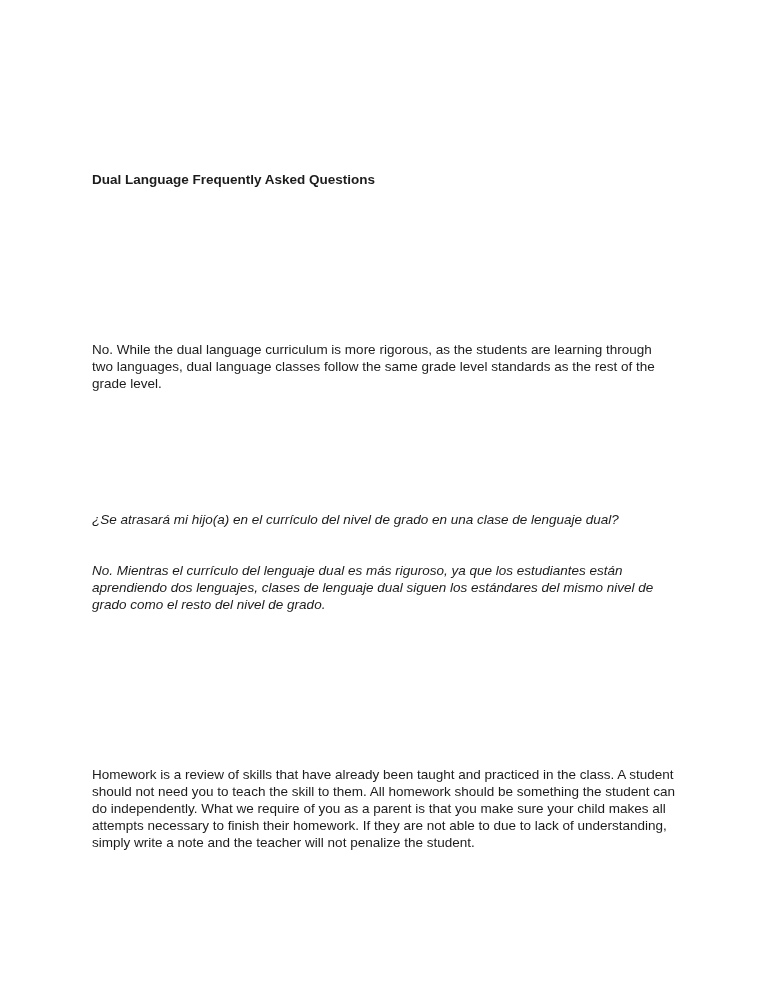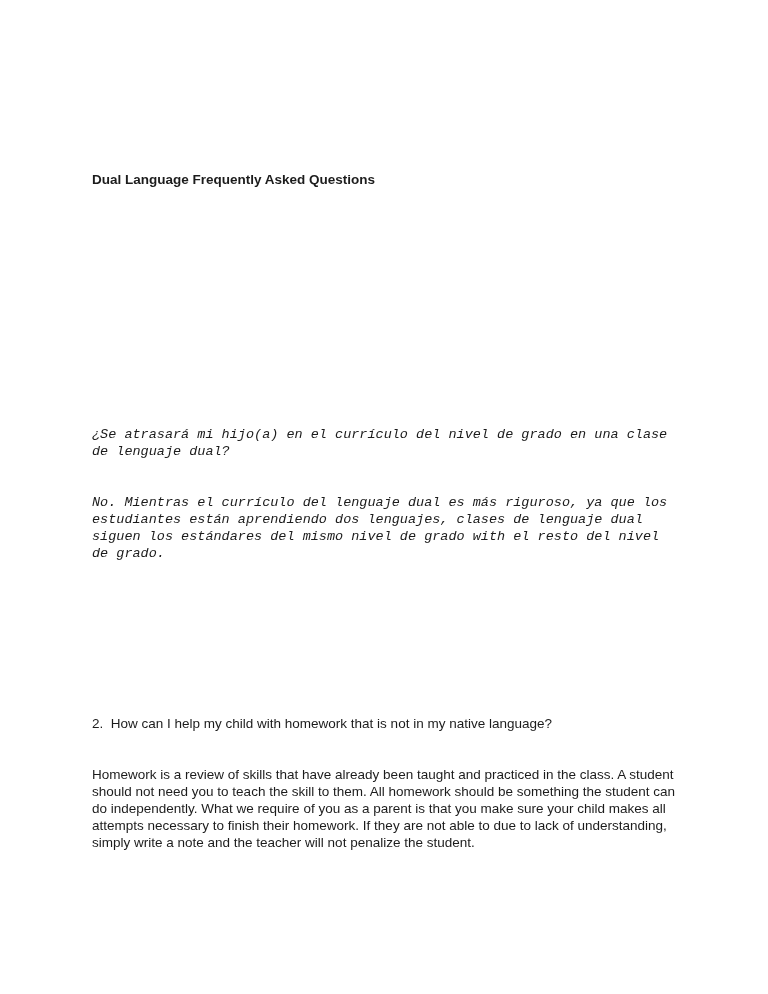--- a/index.html
+++ b/index.html
@@ -27,43 +27,42 @@
       white-space: pre-wrap;
     }
     .para {
       margin: 0 0 17px 0;
     }
     .title {
       font-weight: bold;
     }
     .es {
       font-style: italic;
-      font-family: Liberation Mono, monospace;
     }
   </style>
 </head>
 <body>
 
 <div class="page doc">
 
   <div class="para title">
     <div>Dual Language Frequently Asked Questions</div>
   </div>
 
   
   <div class="para">
+    <div>No. While the dual language curriculum is more rigorous, as the students are learning through two languages, dual language classes follow the same grade level standards as the rest of the grade level.</div>
   </div>
   <div class="para es">
     <div>¿Se atrasará mi hijo(a) en el currículo del nivel de grado en una clase de lenguaje dual?</div>
-    <div>No. Mientras el currículo del lenguaje dual es más riguroso, ya que los estudiantes están aprendiendo dos lenguajes, clases de lenguaje dual siguen los estándares del mismo nivel de grado with el resto del nivel de grado.</div>
+    <div>No. Mientras el currículo del lenguaje dual es más riguroso, ya que los estudiantes están aprendiendo dos lenguajes, clases de lenguaje dual siguen los estándares del mismo nivel de grado como el resto del nivel de grado.</div>
   </div>
 
   
   <div class="para">
-    <div>2.  How can I help my child with homework that is not in my native language?</div>
     <div>Homework is a review of skills that have already been taught and practiced in the class. A student should not need you to teach the skill to them. All homework should be something the student can do independently. What we require of you as a parent is that you make sure your child makes all attempts necessary to finish their homework. If they are not able to due to lack of understanding, simply write a note and the teacher will not penalize the student.</div>
   </div>
   
 
   
   
   
 
   
   

